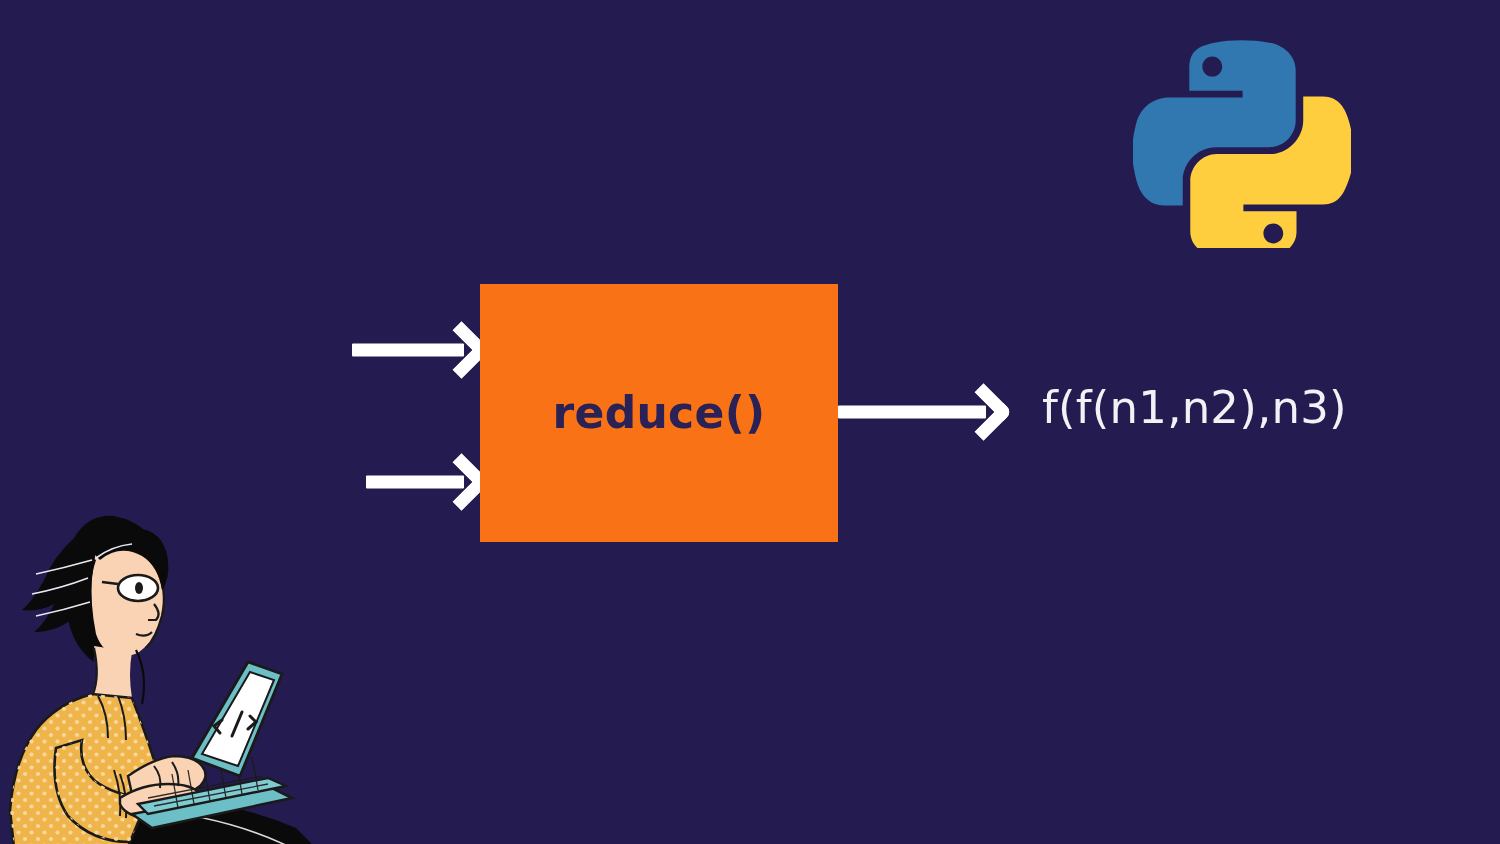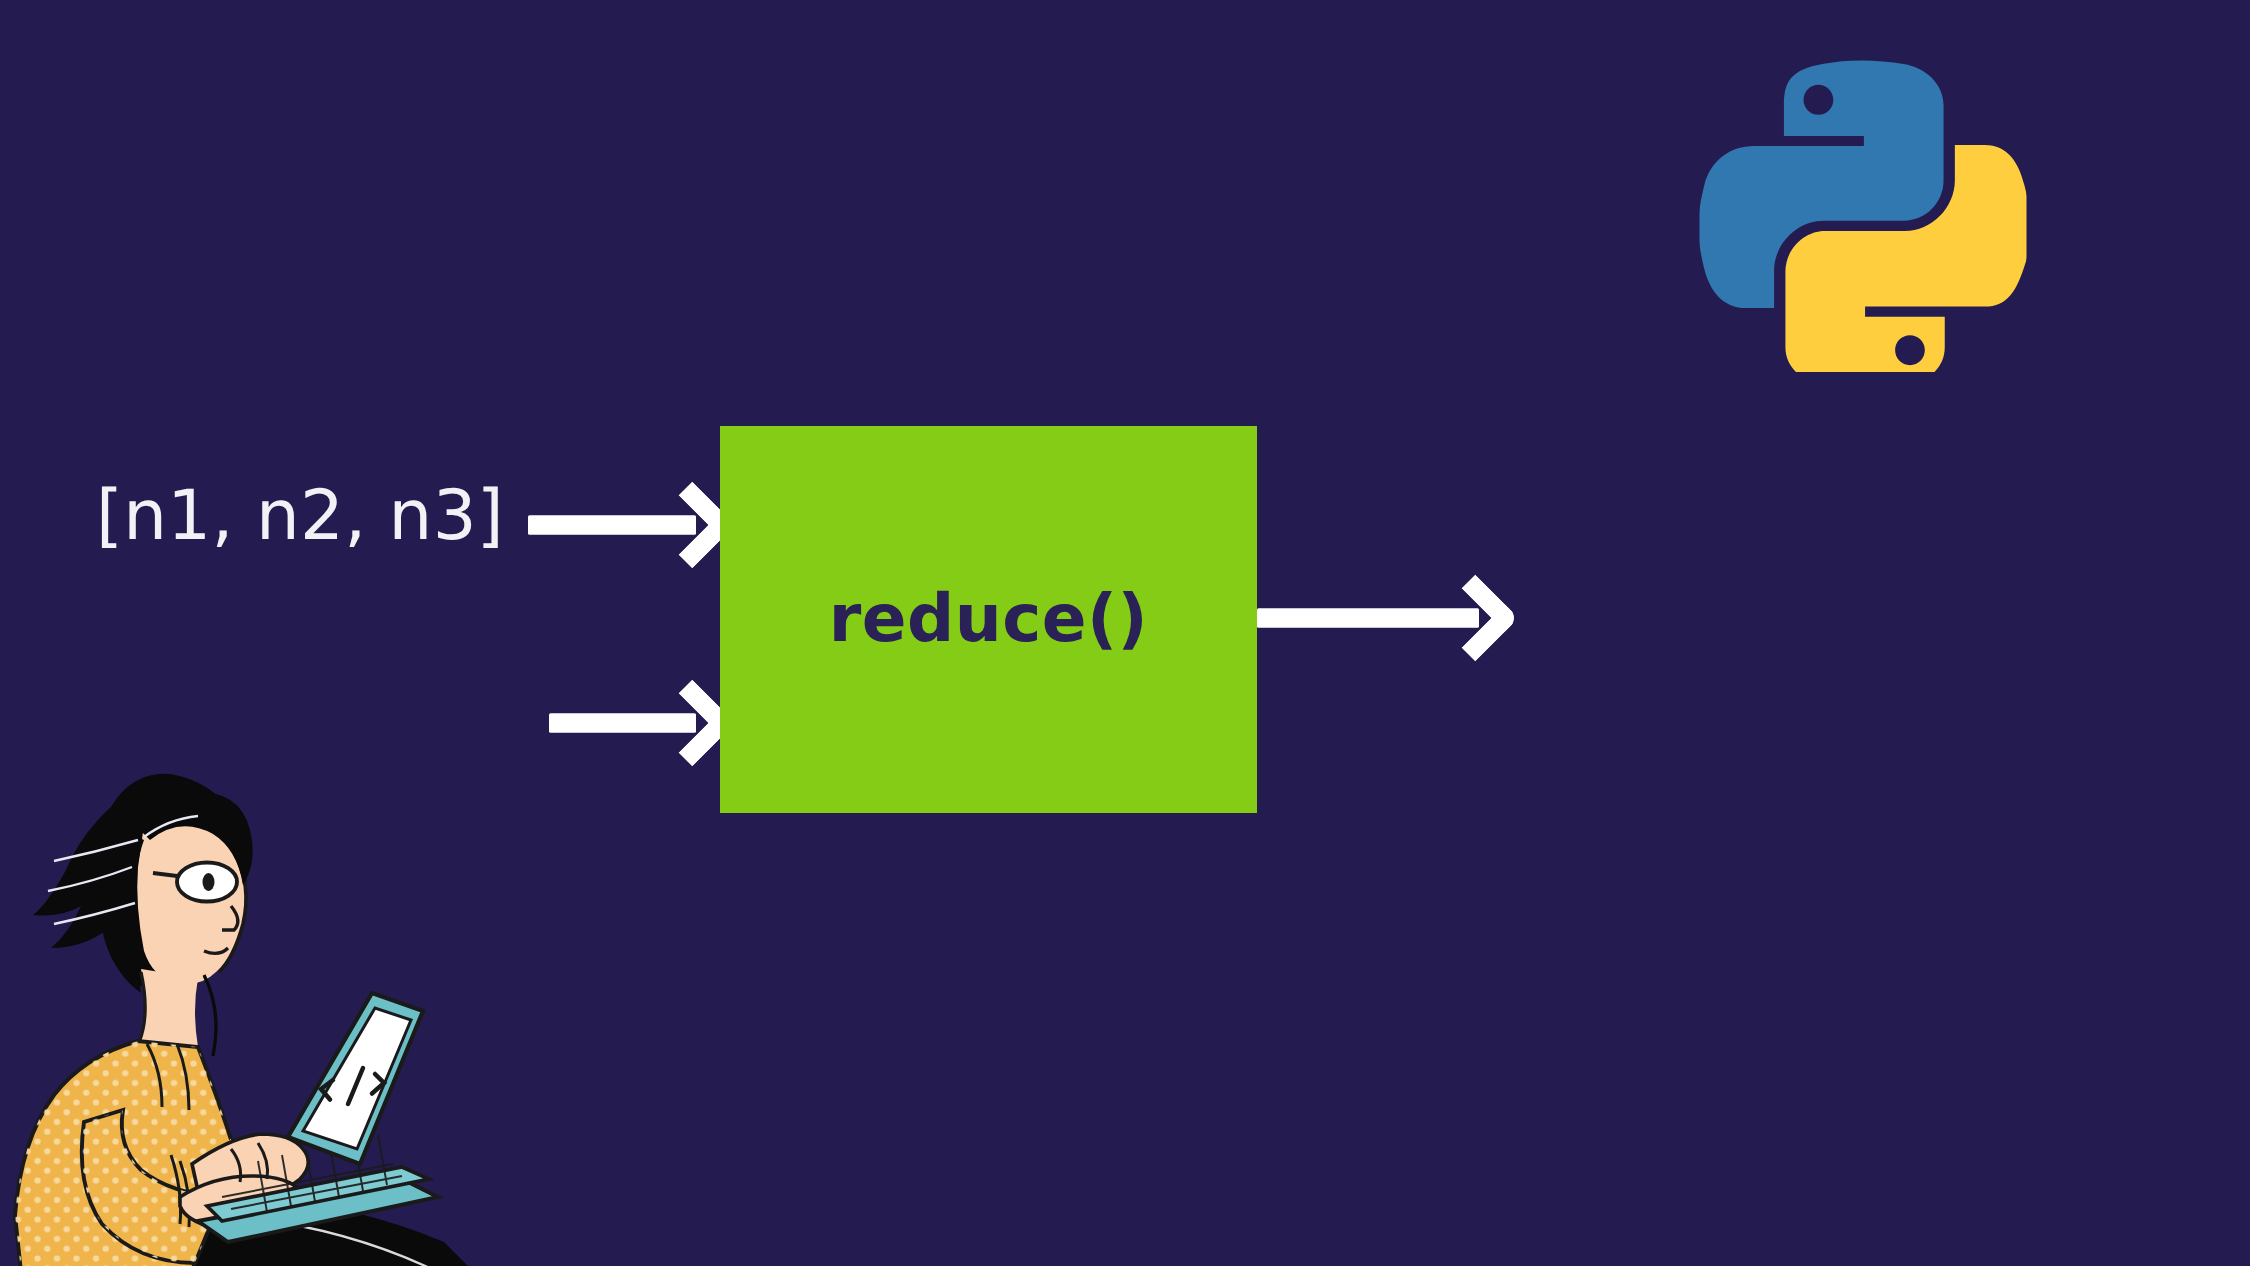--- a/index.html
+++ b/index.html
@@ -69,21 +69,21 @@
   #arrow-out  { left: 838px; top: 392px; width: 166px; height: 40px; }
   #arrow-out  .shaft { width: 148px; }
 
   
   #reduce-box {
     position: absolute;
     left: 480px;
     top: 284px;
     width: 358px;
     height: 258px;
-    background: #84cc16;
+    background: #f97316;
     display: flex;
     align-items: center;
     justify-content: center;
   }
   #reduce-label {
     color: #2A2156;
     font-size: 44px;
     font-weight: 700;
     letter-spacing: 0.3px;
     line-height: 1;
@@ -105,21 +105,20 @@
 
   <div class="python-logo">
     <svg viewBox="0 0 110 110" width="218" height="218" aria-hidden="true">
 
       <path fill="#3177B0" d="M54.6 5.2c-4.6 0-9 .4-12.8 1.1-11.4 2-13.4 6.2-13.4 14v10.3h26.9v3.4H18.3c-7.8 0-14.7 4.7-16.8 13.6-2.5 10.2-2.6 16.6 0 27.3 1.9 8 6.5 13.6 14.3 13.6h9.3V75.8c0-8.9 7.7-16.7 16.8-16.7h26.8c7.5 0 13.4-6.1 13.4-13.6V20.3c0-7.3-6.1-12.7-13.4-13.9-4.6-.8-9.4-1.2-14.1-1.2zM40 13.4c2.8 0 5 2.3 5 5.1 0 2.8-2.2 5-5 5-2.8 0-5-2.2-5-5 0-2.8 2.2-5.1 5-5.1z"></path>
 
       <path fill="#FFCE3F" d="M85.9 34v11.5c0 9.3-7.9 17.1-16.8 17.1H42.3c-7.3 0-13.4 6.3-13.4 13.6v25.5c0 7.3 6.3 11.5 13.4 13.6 8.5 2.5 16.7 3 26.8 0 6.8-2 13.4-5.9 13.4-13.6V91.4H55.7V88h40.2c7.8 0 10.7-5.4 13.4-13.6 2.8-8.4 2.7-16.5 0-27.2-2-7.8-5.6-13.6-13.4-13.6h-10zM70.8 97.6c2.8 0 5 2.2 5 5 0 2.8-2.2 5.1-5 5.1-2.8 0-5-2.3-5-5.1 0-2.8 2.2-5 5-5z"></path>
     </svg>
   </div>
 
-  <div id="label-list" class="label-text">[n1, n2, n3]</div>
 
   <div id="arrow-list" class="arrow">
     <span class="shaft"></span>
     <span class="head"></span>
   </div>
 
 
   <div id="arrow-func" class="arrow">
     <span class="shaft"></span>
     <span class="head"></span>
@@ -127,20 +126,21 @@
 
   <div id="reduce-box">
     <span id="reduce-label">reduce()</span>
   </div>
 
   <div id="arrow-out" class="arrow">
     <span class="shaft"></span>
     <span class="head"></span>
   </div>
 
+  <div id="label-out" class="label-text">f(f(n1,n2),n3)</div>
 
   <div class="illustration">
     <svg viewBox="0 0 346 350" width="346" height="350" aria-hidden="true">
       <defs>
         <pattern id="dots" width="13" height="13" patternUnits="userSpaceOnUse">
           <circle cx="3" cy="3" r="2.1" fill="#F8DAA2"></circle>
           <circle cx="9.5" cy="9.5" r="2.1" fill="#F8DAA2"></circle>
         </pattern>
       </defs>
 

